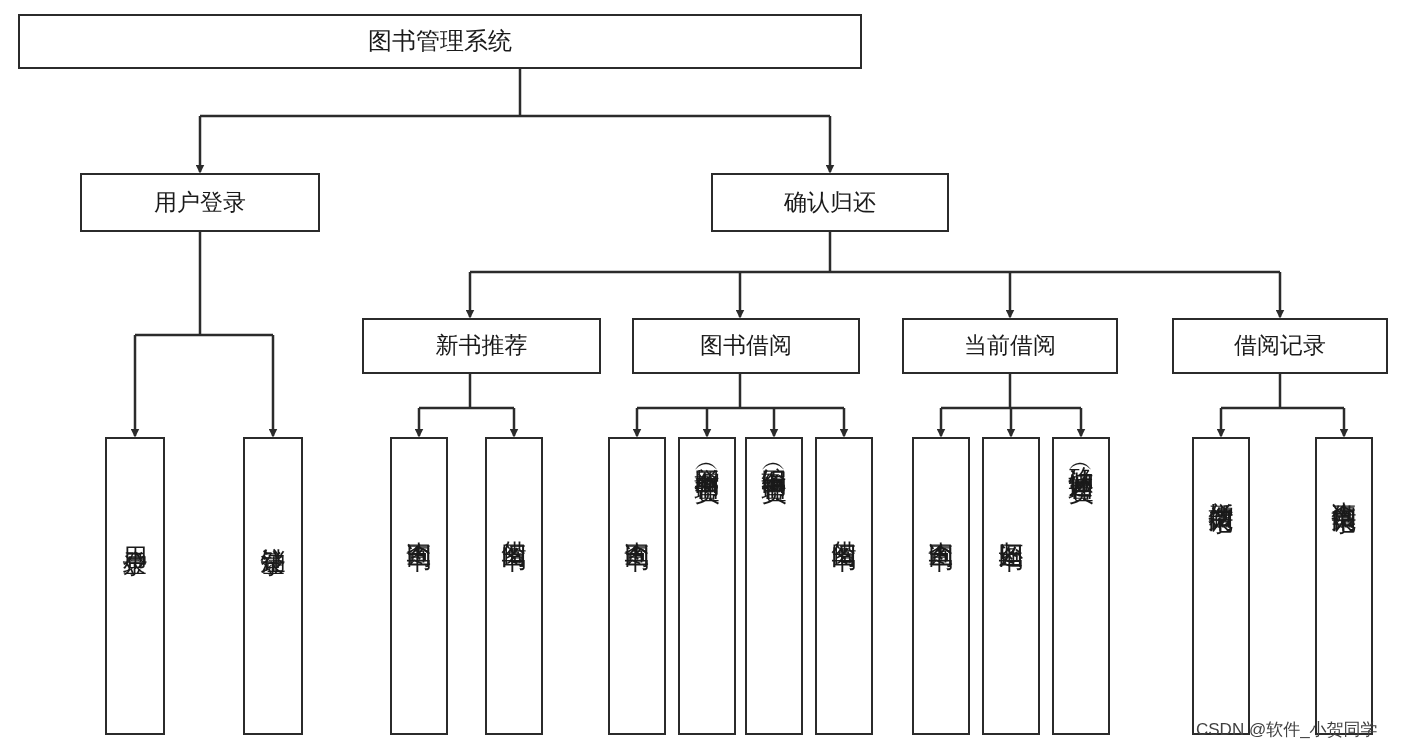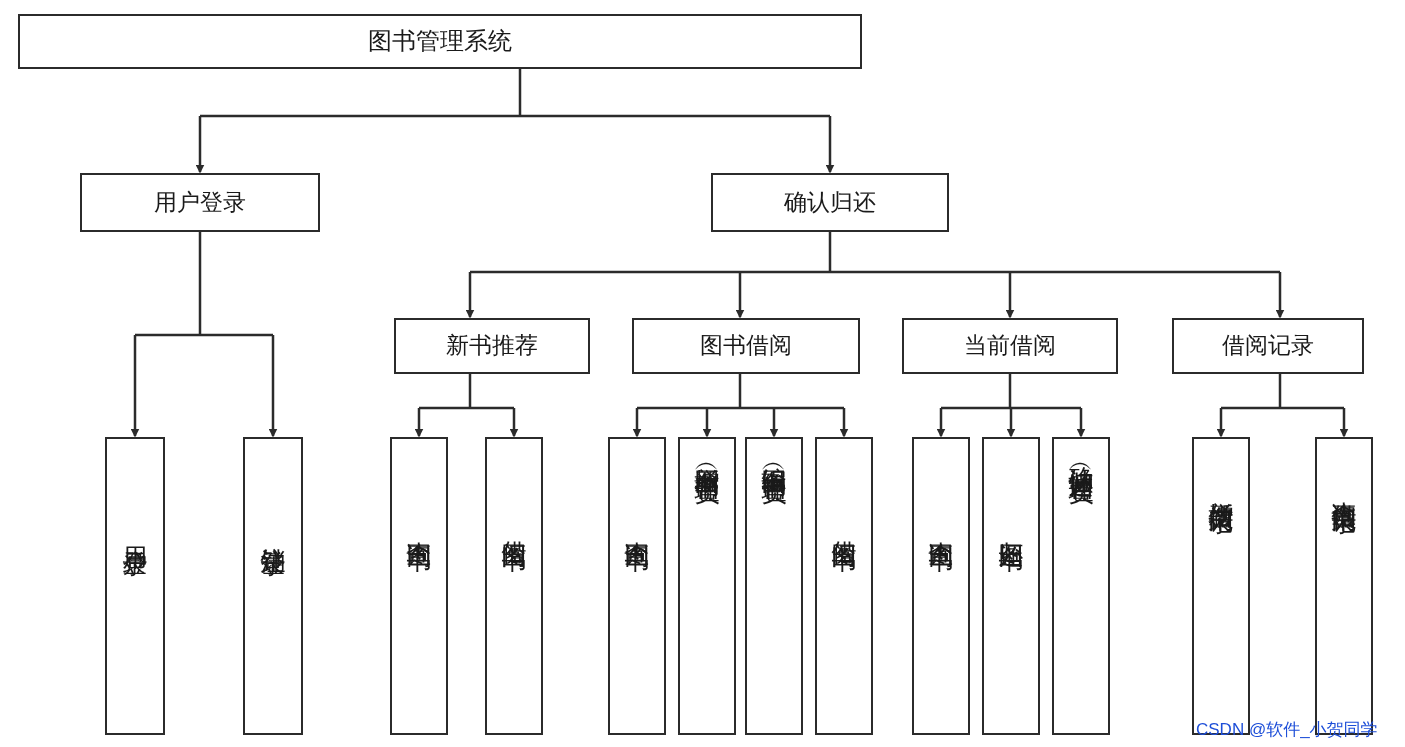--- a/index.html
+++ b/index.html
@@ -56,21 +56,21 @@
   .node.vertical .label {
     writing-mode: vertical-rl;
     text-orientation: upright;
     font-size: 25px;
     letter-spacing: 2px;
     line-height: 1;
     white-space: nowrap;
   }
   .watermark {
     position: absolute;
-    color: #1d4ed8;
+    color: #404040;
     font-size: 17px;
     white-space: nowrap;
     pointer-events: none;
   }
 </style>
 </head>
 <body>
 
 <div id="diagram-root">
   <svg class="edges" viewBox="0 0 1405 747" xmlns="http://www.w3.org/2000/svg">
@@ -118,30 +118,30 @@
   <div id="node-layer">
       <div class="node horizontal root" style="left: 18px; top: 14px; width: 844px; height: 55px;">
         <span class="label">图书管理系统</span>
       </div>
       <div class="node horizontal" style="left: 80px; top: 173px; width: 240px; height: 59px;">
         <span class="label">用户登录</span>
       </div>
       <div class="node horizontal" style="left: 711px; top: 173px; width: 238px; height: 59px;">
         <span class="label">确认归还</span>
       </div>
-      <div class="node horizontal" style="left: 362px; top: 318px; width: 196px; height: 56px; margin-left: 32px;">
+      <div class="node horizontal" style="left: 362px; top: 318px; width: 239px; height: 56px;">
         <span class="label">新书推荐</span>
       </div>
       <div class="node horizontal" style="left: 632px; top: 318px; width: 228px; height: 56px;">
         <span class="label">图书借阅</span>
       </div>
       <div class="node horizontal" style="left: 902px; top: 318px; width: 216px; height: 56px;">
         <span class="label">当前借阅</span>
       </div>
-      <div class="node horizontal" style="left: 1172px; top: 318px; width: 192px; height: 56px;">
+      <div class="node horizontal" style="left: 1172px; top: 318px; width: 216px; height: 56px;">
         <span class="label">借阅记录</span>
       </div>
       <div class="node vertical" style="left: 105px; top: 437px; width: 60px; height: 298px;">
         <span class="label" style="margin-top: 88px;">用户登录</span>
       </div>
       <div class="node vertical" style="left: 243px; top: 437px; width: 60px; height: 298px;">
         <span class="label" style="margin-top: 88px;">注销登录</span>
       </div>
       <div class="node vertical" style="left: 390px; top: 437px; width: 58px; height: 298px;">
         <span class="label" style="margin-top: 82px;">查询图书</span>

